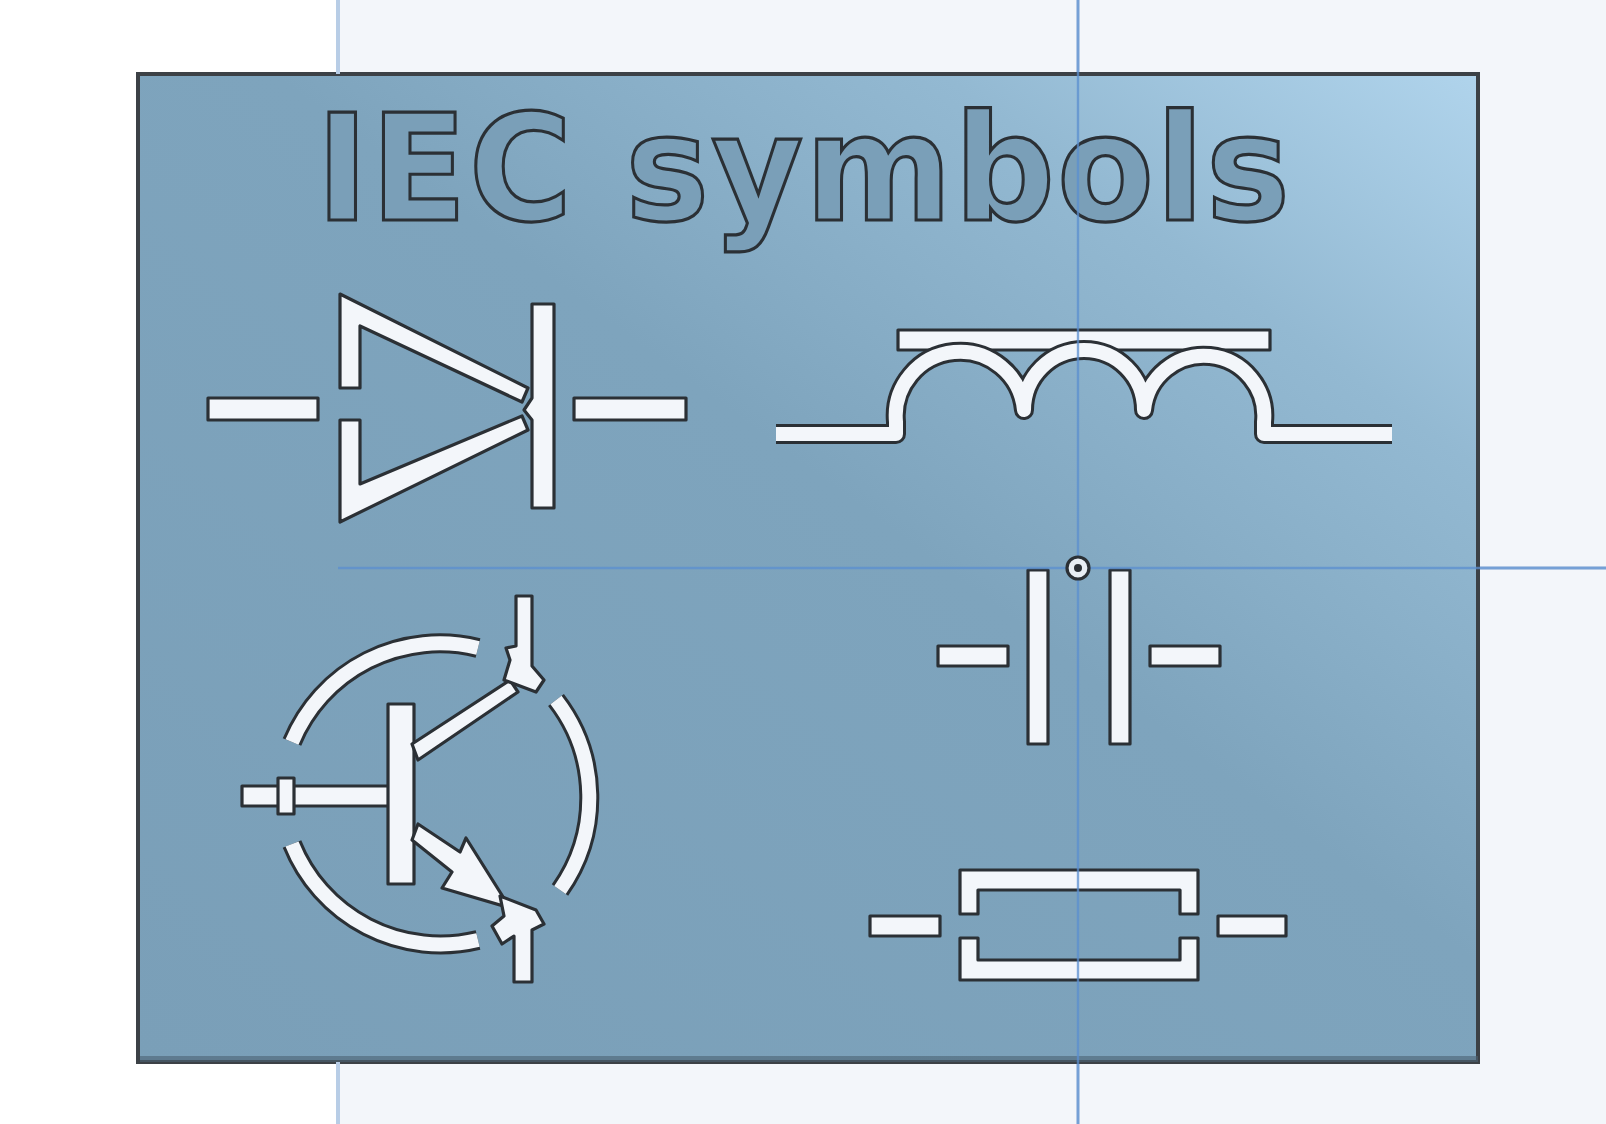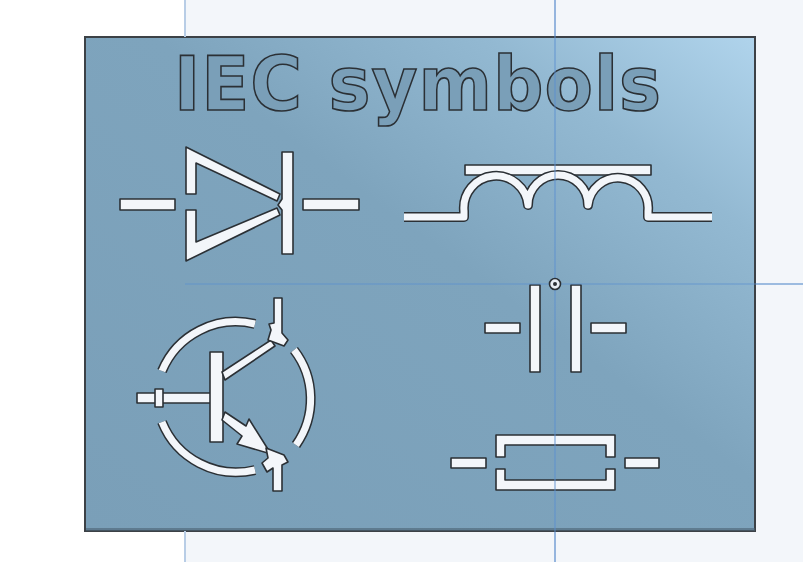--- a/index.html
+++ b/index.html
@@ -1,17 +1,17 @@
 <!DOCTYPE html>
 <html><head>
 <meta charset="utf-8">
 <style>
   html, body { margin: 0; padding: 0; }
   body { width: 803px; height: 562px; overflow: hidden; background: #ffffff; position: relative; font-family: "DejaVu Sans", sans-serif; }
-  #viewport { position: absolute; left: 16px; top: 0; width: 698px; height: 562px; }
+  #viewport { position: absolute; left: 0; top: 0; width: 698px; height: 562px; }
   #viewport svg { display: block; }
   .cut { fill: #f3f6fa; stroke: #2b3035; stroke-width: 1.6; stroke-linejoin: round; }
   .cutline { fill: none; stroke: #2b3035; stroke-width: 10; stroke-linecap: butt; stroke-linejoin: round; }
   .cutfill { fill: none; stroke: #f3f6fa; stroke-width: 7; stroke-linecap: butt; stroke-linejoin: round; }
   .title-text { font-family: "DejaVu Sans", sans-serif; font-weight: bold; font-size: 74px; fill: #7a9fb8; stroke: #2b3035; stroke-width: 1.6; letter-spacing: 1px; }
 </style>
 </head>
 <body>
 
 <div id="viewport">

